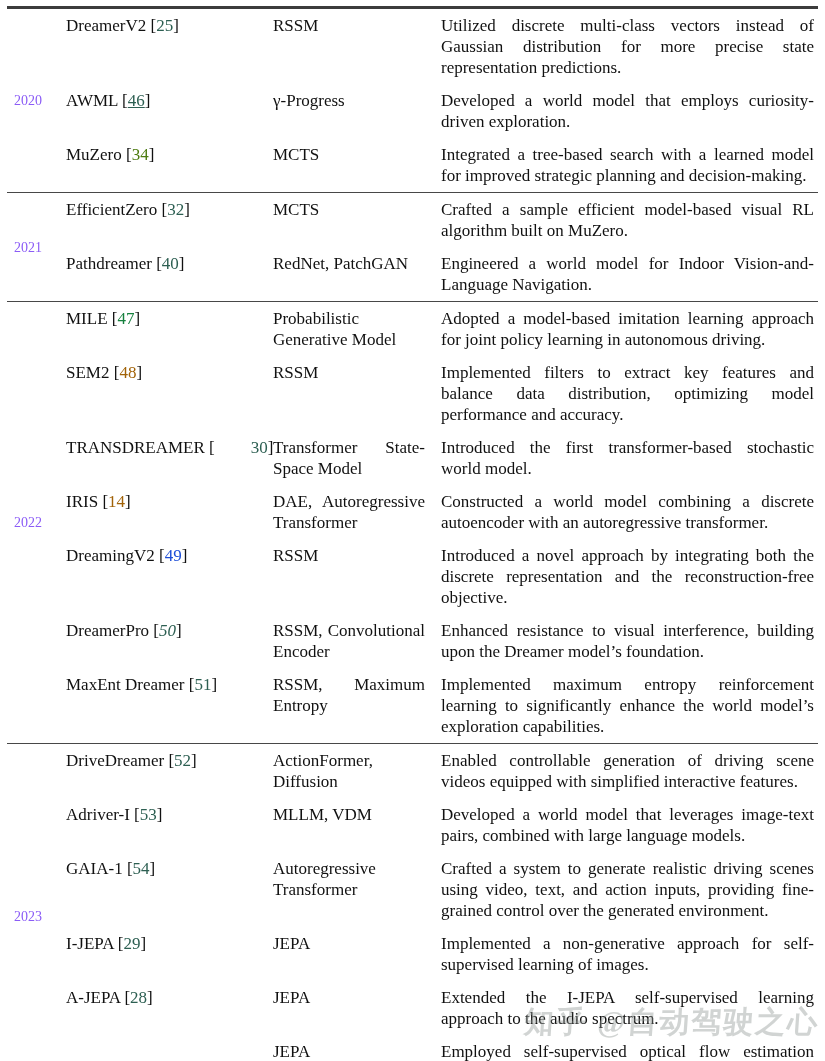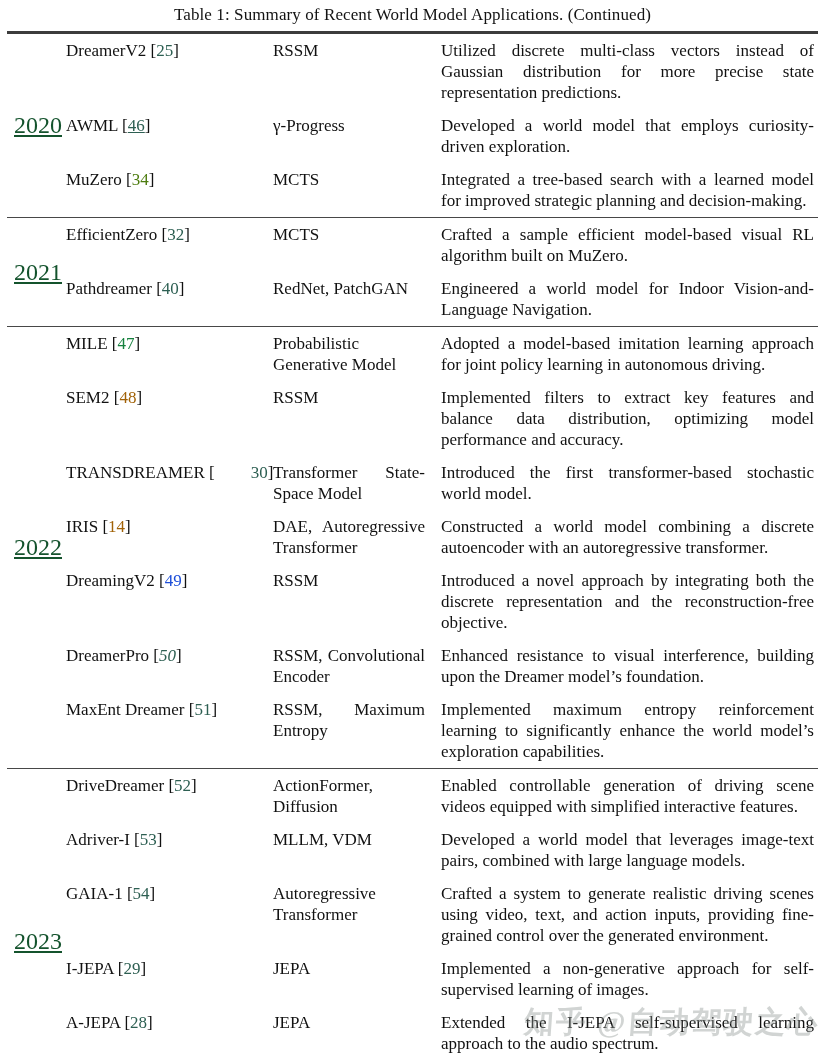--- a/index.html
+++ b/index.html
@@ -38,23 +38,22 @@
   }
   td {
     vertical-align: top;
     padding: 6px 0 6px 0;
     line-height: 21px;
   }
   td.year-cell {
     vertical-align: middle;
     width: 52px;
     padding-left: 7px;
-    font-size: 24px;
-    color: #14532d;
-    text-decoration: underline;
+    font-size: 14px;
+    color: #8b5cf6;
   }
   td.model-cell {
     width: 197px;
     padding-right: 10px;
     white-space: nowrap;
     overflow: hidden;
   }
   td.method-cell {
     width: 152px;
     padding-right: 16px;
@@ -79,21 +78,20 @@
     white-space: nowrap;
     pointer-events: none;
     transform: skewX(-4deg);
   }
 </style>
 </head>
 <body>
 
 <div class="page">
 
-  <div class="caption">Table 1:  Summary of Recent World Model Applications. (Continued)</div>
 
   <table class="summary">
   <tbody class="year-group">
         <tr>
           <td class="year-cell" rowspan="3">2020</td>
           <td class="model-cell"><span>DreamerV2</span> <span><span>[</span><span class="cite-num" style="color: rgb(45, 95, 82);">25</span><span>]</span></span></td>
           <td class="method-cell">RSSM</td>
           <td class="desc-cell">Utilized discrete multi-class vectors instead of Gaussian distribution for more precise state representation predictions.</td>
         </tr>
         <tr>

